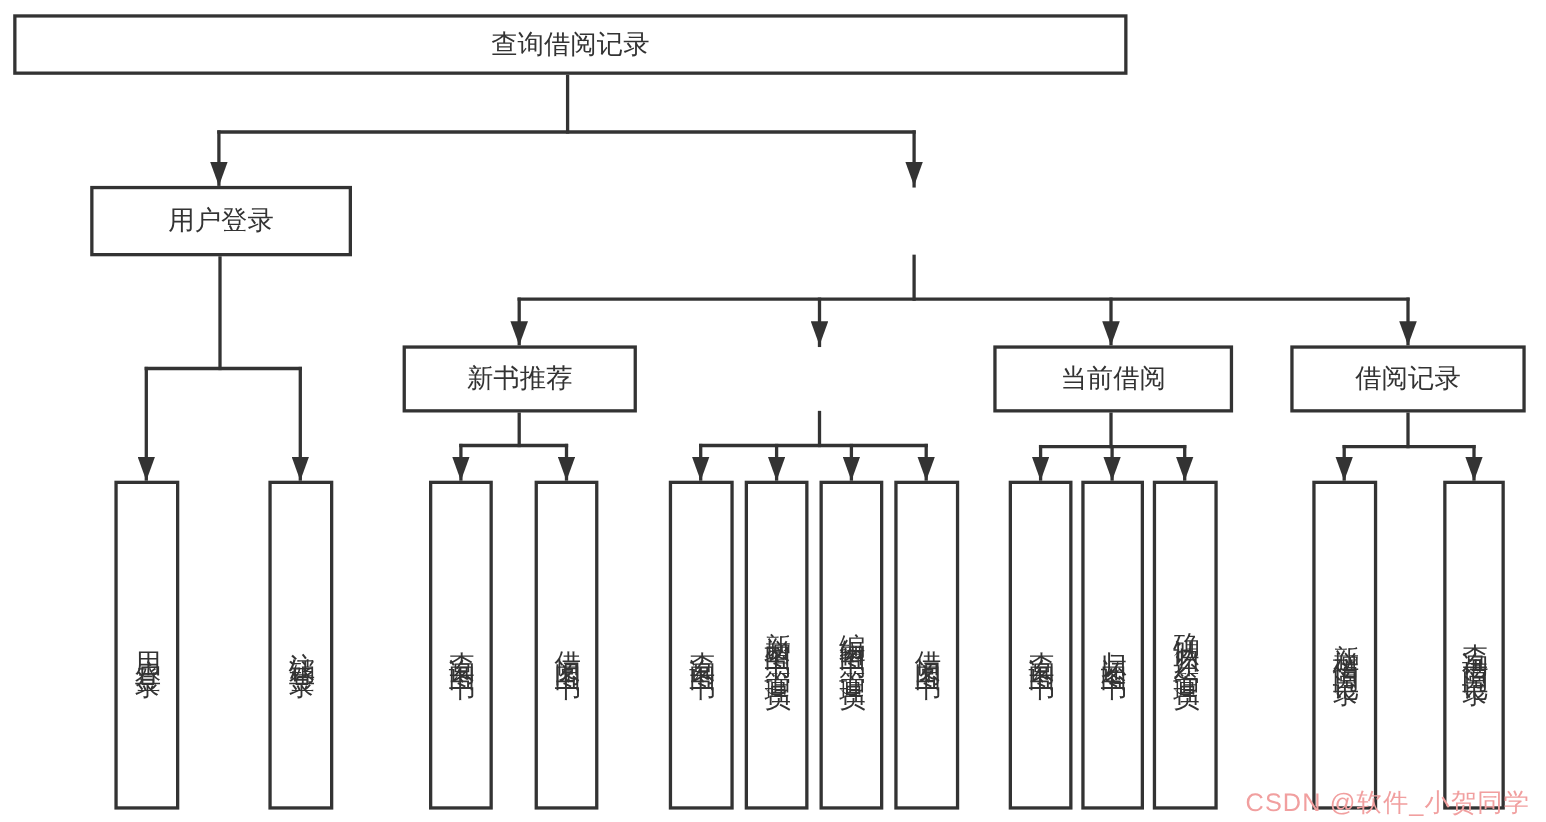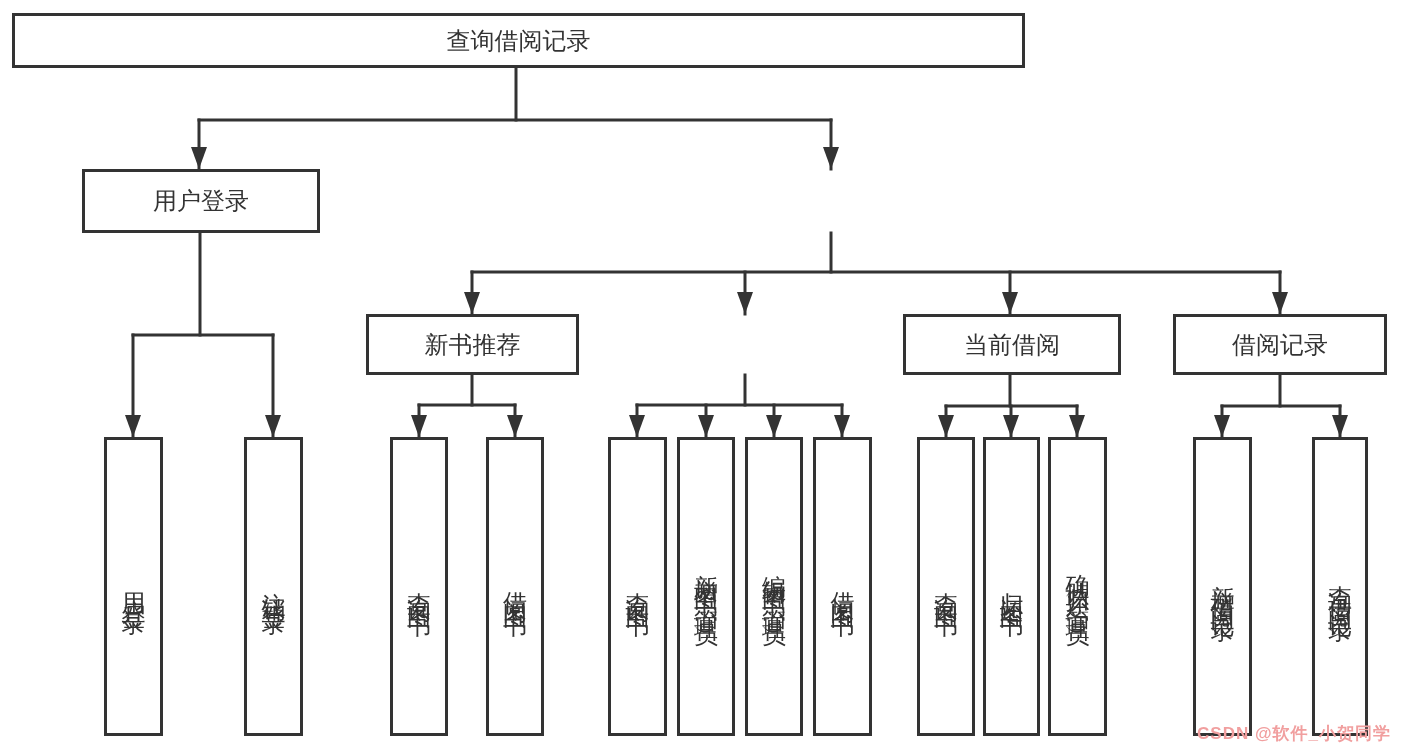--- a/index.html
+++ b/index.html
@@ -29,25 +29,24 @@
     writing-mode:vertical-rl;
     text-orientation:mixed;
     letter-spacing:7px;
     font-size:24px;
     color:#333333;
   }
   .watermark {
     position:absolute;
     right:14px;
     bottom:2px;
-    font-size:17px;
+    font-size:23px;
     letter-spacing:1px;
     color:#f19f9f;
     z-index:10;
-    font-weight:bold;
   }
 </style>
 </head>
 <body>
 
 <div class="canvas">
 
   <svg class="wires" width="1405" height="747" viewBox="0 0 1405 747" xmlns="http://www.w3.org/2000/svg">
     <defs>
       <marker id="arr" viewBox="0 0 22 16" refX="22" refY="8" markerWidth="22" markerHeight="16" markerUnits="userSpaceOnUse" orient="auto">

